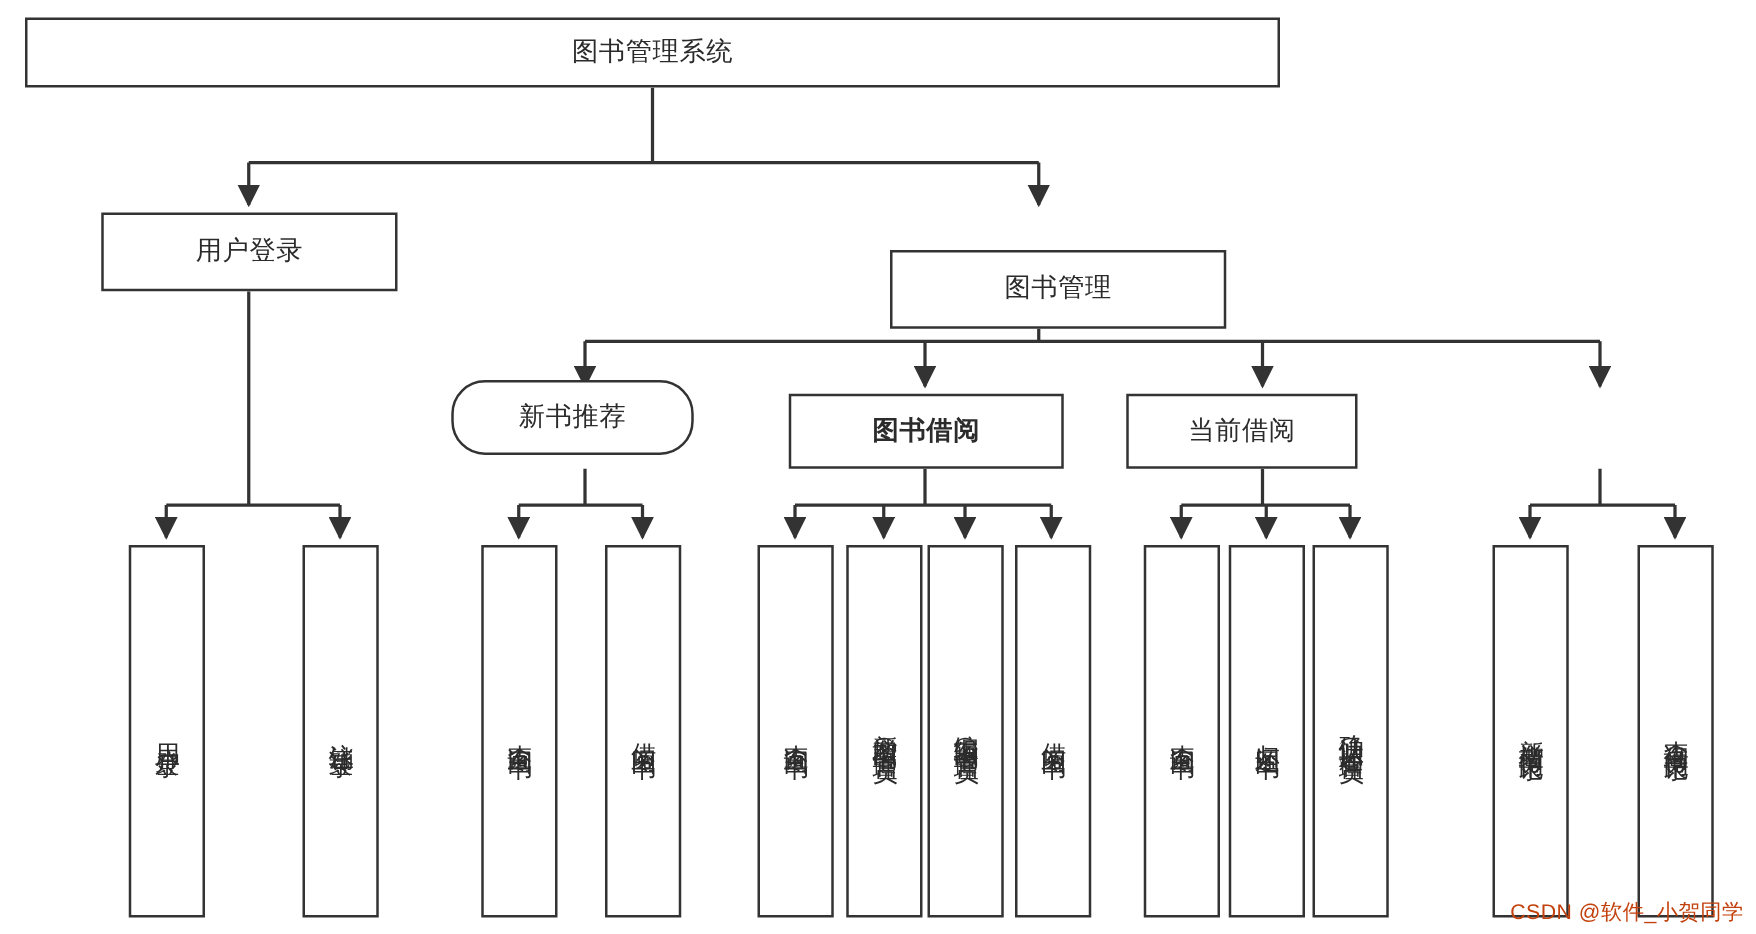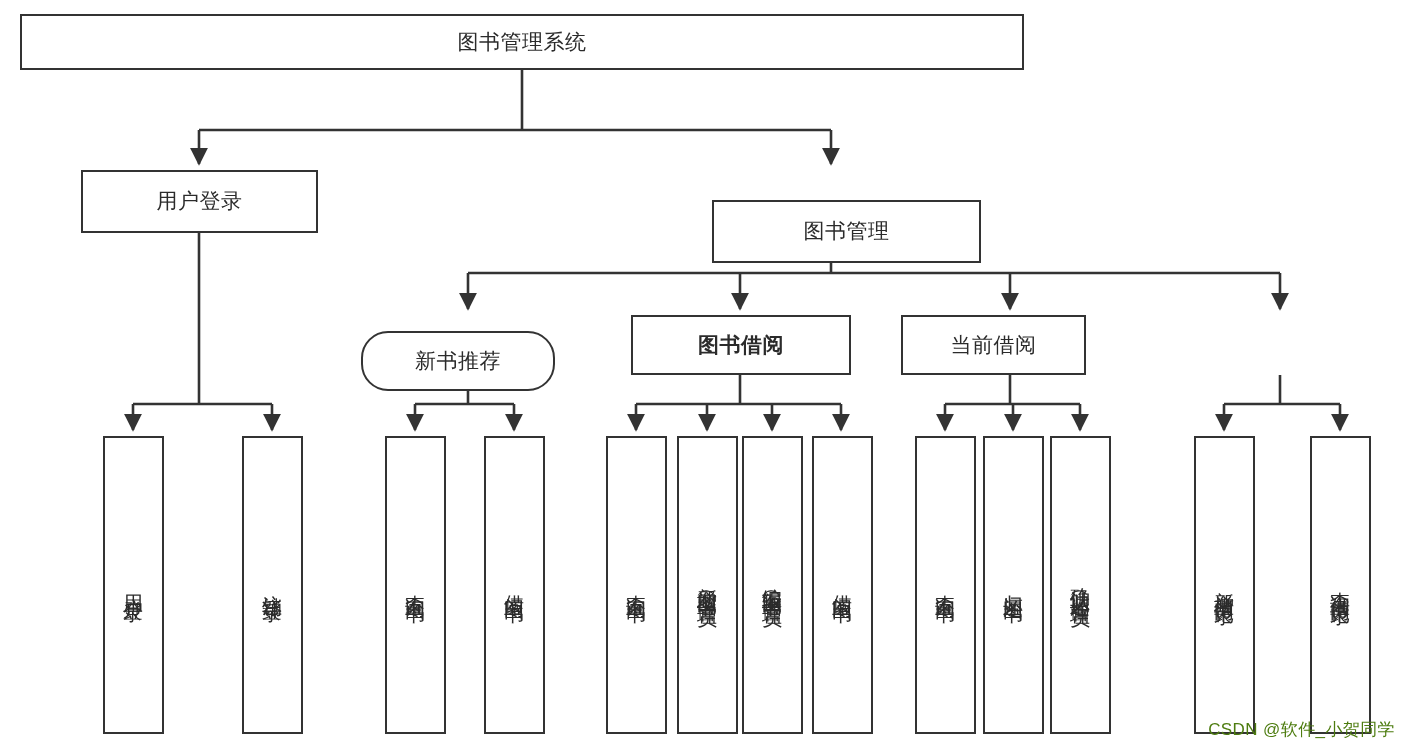--- a/index.html
+++ b/index.html
@@ -54,21 +54,21 @@
     -webkit-writing-mode: vertical-rl;
     white-space: nowrap;
     letter-spacing: 3px;
     font-size: 20px;
     line-height: 1;
   }
   #watermark {
     position: absolute;
     right: 10px;
     bottom: 6px;
-    color: #4d7c0f;
+    color: #c2410c;
     font-size: 17px;
     letter-spacing: 0.4px;
     white-space: nowrap;
     user-select: none;
   }
 </style>
 </head>
 <body>
 
 <div id="canvas">
@@ -128,21 +128,21 @@
     <span class="lbl">图书管理系统</span>
   </div>
 
   <div class="node" style="left:81px; top:170px; width:237px; height:63px;">
     <span class="lbl">用户登录</span>
   </div>
   <div class="node" style="left:712px; top:170px; width:269px; height:63px;margin-top:30px;">
     <span class="lbl">图书管理</span>
   </div>
 
-  <div class="node" style="left:361px; top:331px; width:194px; height:60px;border-radius:27px;">
+  <div class="node" style="left:361px; top:304px; width:194px; height:60px;border-radius:27px;">
     <span class="lbl">新书推荐</span>
   </div>
   <div class="node" style="left:631px; top:315px; width:220px; height:60px;font-weight:bold;">
     <span class="lbl">图书借阅</span>
   </div>
   <div class="node" style="left:901px; top:315px; width:185px; height:60px;">
     <span class="lbl">当前借阅</span>
   </div>
 
   <div class="node vertical" style="left:103px; top:436px; width:61px; height:298px;">

